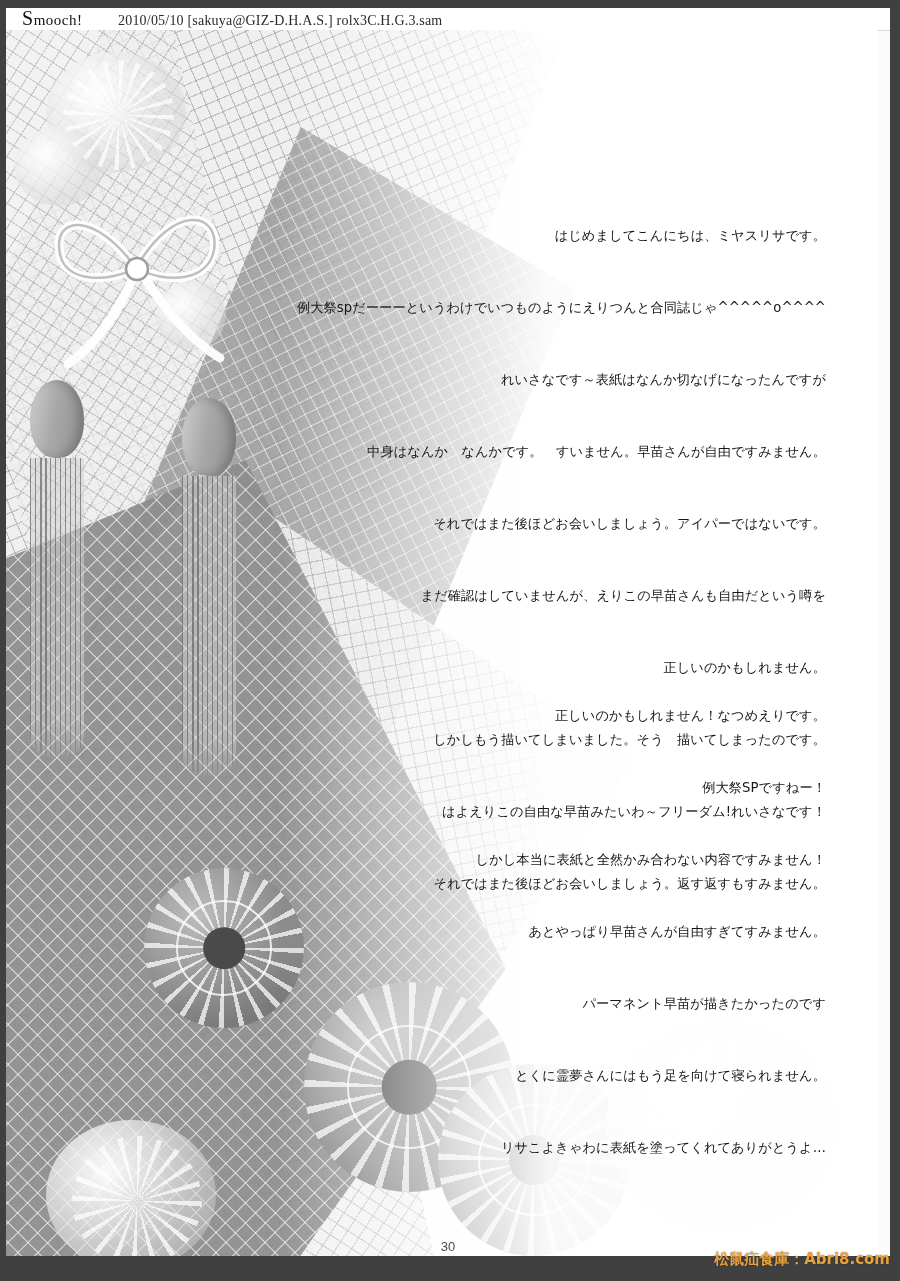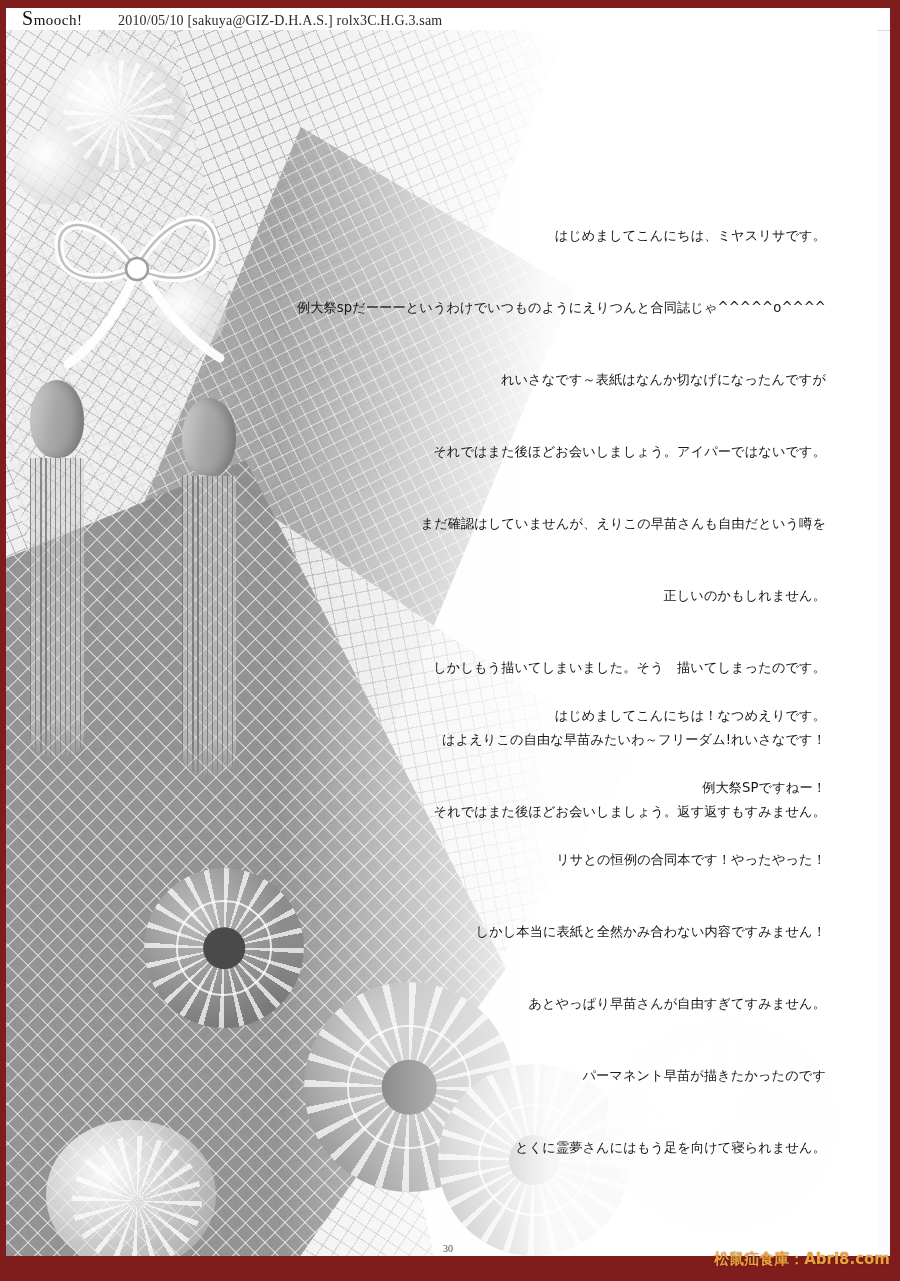--- a/index.html
+++ b/index.html
@@ -12,21 +12,21 @@
     height: 1281px;
     overflow: hidden;
     font-family: "Liberation Sans", sans-serif;
   }
 
   
   .page {
     position: relative;
     width: 900px;
     height: 1281px;
-    background: #7f1d1d;
+    background: #404040;
     overflow: hidden;
   }
 
   
   .scan {
     position: absolute;
     left: 6px;
     top: 8px;
     width: 884px;
     height: 1248px;
@@ -263,22 +263,22 @@
   .afterword p {
     margin: 0;
   }
 
   
   .page-number {
     position: absolute;
     left: 50%;
     transform: translateX(-50%);
     bottom: 2px;
-    font-family: Liberation Serif, serif;
-    font-size: 10px;
+    font-family: Liberation Sans, sans-serif;
+    font-size: 13px;
     color: #4b4b4b;
   }
 
   
   .watermark {
     position: absolute;
     right: 10px;
     bottom: 12px;
     font-family: "DejaVu Sans", "Liberation Sans", sans-serif;
     font-size: 15px;
@@ -354,36 +354,37 @@
       <div class="burst" style="left:636px; top:1010px; width:170px; height:170px;"></div>
       <div class="blob" style="left:40px; top:1090px; width:170px; height:150px;"></div>
       <div class="burst" style="left:66px; top:1106px; width:130px; height:130px;"></div>
 
       <div class="text-veil"></div>
 
       <div class="afterword afterword-1">
         <p>はじめましてこんにちは、ミヤスリサです。</p>
         <p>例大祭spだーーーというわけでいつものようにえりつんと合同誌じゃ^^^^^o^^^^</p>
         <p>れいさなです～表紙はなんか切なげになったんですが</p>
+        <p>中身はなんか　なんかです。　すいません。早苗さんが自由ですみません。</p>
         <p>それではまた後ほどお会いしましょう。アイパーではないです。</p>
         <p>まだ確認はしていませんが、えりこの早苗さんも自由だという噂を</p>
         <p>正しいのかもしれません。</p>
         <p>しかしもう描いてしまいました。そう　描いてしまったのです。</p>
         <p>はよえりこの自由な早苗みたいわ～フリーダム!れいさなです！</p>
         <p>それではまた後ほどお会いしましょう。返す返すもすみません。</p>
       </div>
 
       <div class="afterword afterword-2">
-        <p>はじめましてこんにちは！なつめえりです。</p>
+        <p>正しいのかもしれません！なつめえりです。</p>
         <p>例大祭SPですねー！</p>
-        <p>リサとの恒例の合同本です！やったやった！</p>
         <p>しかし本当に表紙と全然かみ合わない内容ですみません！</p>
         <p>あとやっぱり早苗さんが自由すぎてすみません。</p>
         <p>パーマネント早苗が描きたかったのです</p>
         <p>とくに霊夢さんにはもう足を向けて寝られません。</p>
+        <p>リサこよきゃわに表紙を塗ってくれてありがとうよ…</p>
         
         
         
         
         
         
       </div>
 
     </div>
 

